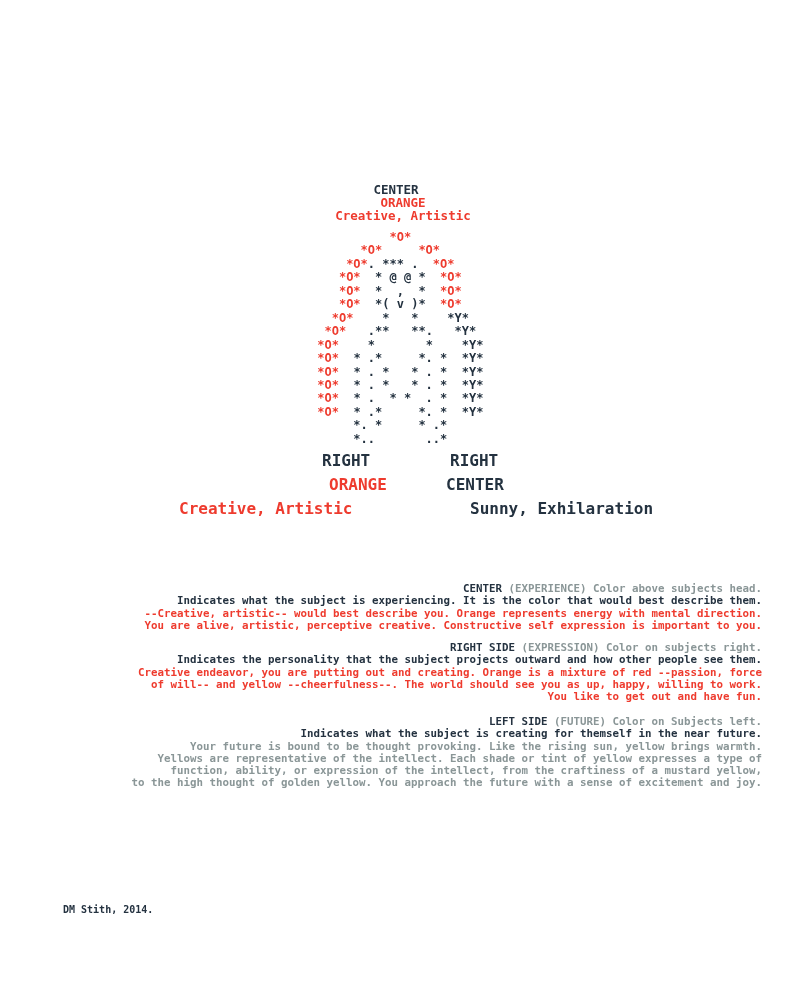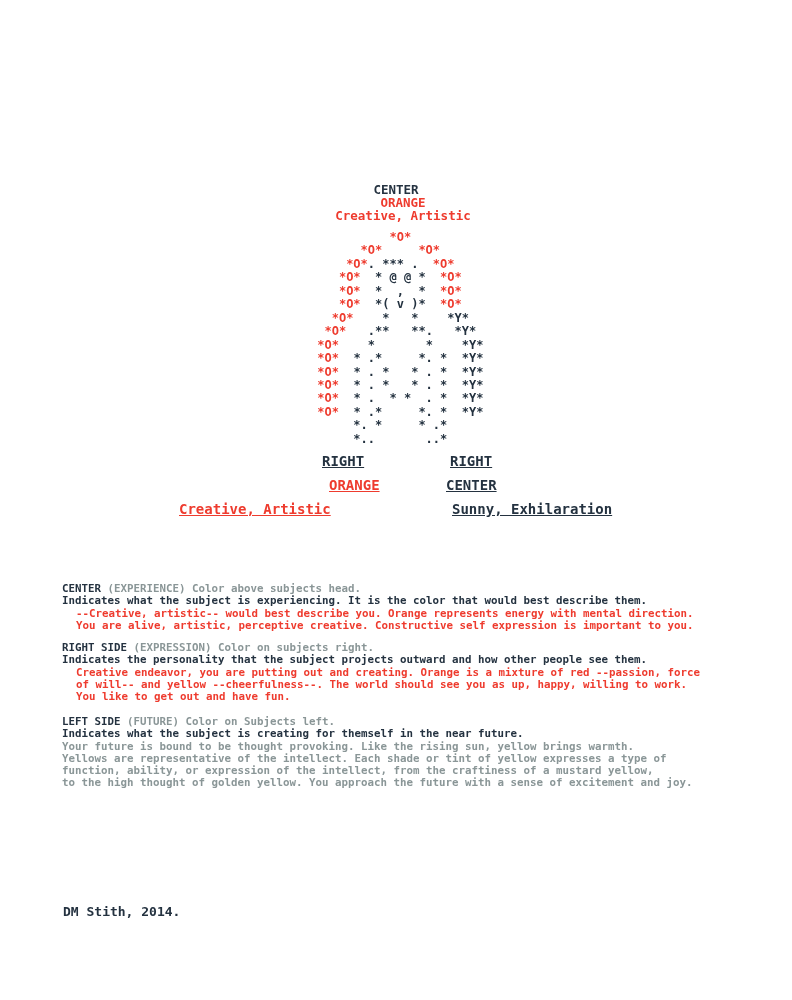--- a/index.html
+++ b/index.html
@@ -12,42 +12,42 @@
   .dark{color:var(--dark);}
   .red{color:var(--red);padding-left:14px;}
   .gray{color:var(--gray);}
   
   .header{left:0;right:0;top:183px;text-align:center;font-size:12.5px;line-height:13px;}
   
   .art{left:310px;top:231px;font-size:12px;line-height:13.46px;white-space:pre;}
   .art .art-o{color:var(--red);}
   .art .art-d{color:var(--dark);}
   
-  .lbl{font-size:14px;line-height:14px;white-space:pre;text-decoration:underline;}
+  .lbl{font-size:16px;line-height:14px;white-space:pre;}
   
   .section{left:62px;font-size:10.8px;line-height:12.3px;white-space:pre;width:700px;}
-  .section .line{white-space:pre-wrap;}
+  .section .line{white-space:pre-wrap;text-align:right;}
   
-  .footer{left:63px;top:904px;font-size:13px;text-align:right;}
+  .footer{left:63px;top:904px;font-size:10px;text-align:right;}
 </style>
 </head>
 <body style="--dark: #243240; --red: #ee3b2e; --gray: #8a9697;">
 
 <div class="abs header">
   <div class="dark">CENTER</div>
   <div class="red">ORANGE</div>
   <div class="red">Creative, Artistic</div>
 </div>
 
 <div class="abs art"><div><span class="art-s">           </span><span class="art-o">*O*</span></div><div><span class="art-s">       </span><span class="art-o">*O*</span><span class="art-s">     </span><span class="art-o">*O*</span></div><div><span class="art-s">     </span><span class="art-o">*O*</span><span class="art-d">. *** .</span><span class="art-s">  </span><span class="art-o">*O*</span></div><div><span class="art-s">    </span><span class="art-o">*O*</span><span class="art-s">  </span><span class="art-d">* @ @ *</span><span class="art-s">  </span><span class="art-o">*O*</span></div><div><span class="art-s">    </span><span class="art-o">*O*</span><span class="art-s">  </span><span class="art-d">*  ,  *</span><span class="art-s">  </span><span class="art-o">*O*</span></div><div><span class="art-s">    </span><span class="art-o">*O*</span><span class="art-s">  </span><span class="art-d">*( v )*</span><span class="art-s">  </span><span class="art-o">*O*</span></div><div><span class="art-s">   </span><span class="art-o">*O*</span><span class="art-s">    </span><span class="art-d">*   *</span><span class="art-s">    </span><span class="art-d">*Y*</span></div><div><span class="art-s">  </span><span class="art-o">*O*</span><span class="art-s">   </span><span class="art-d">.**   **.</span><span class="art-s">   </span><span class="art-d">*Y*</span></div><div><span class="art-s"> </span><span class="art-o">*O*</span><span class="art-s">    </span><span class="art-d">*       *</span><span class="art-s">    </span><span class="art-d">*Y*</span></div><div><span class="art-s"> </span><span class="art-o">*O*</span><span class="art-s">  </span><span class="art-d">* .*     *. *</span><span class="art-s">  </span><span class="art-d">*Y*</span></div><div><span class="art-s"> </span><span class="art-o">*O*</span><span class="art-s">  </span><span class="art-d">* . *   * . *</span><span class="art-s">  </span><span class="art-d">*Y*</span></div><div><span class="art-s"> </span><span class="art-o">*O*</span><span class="art-s">  </span><span class="art-d">* . *   * . *</span><span class="art-s">  </span><span class="art-d">*Y*</span></div><div><span class="art-s"> </span><span class="art-o">*O*</span><span class="art-s">  </span><span class="art-d">* .  * *  . *</span><span class="art-s">  </span><span class="art-d">*Y*</span></div><div><span class="art-s"> </span><span class="art-o">*O*</span><span class="art-s">  </span><span class="art-d">* .*     *. *</span><span class="art-s">  </span><span class="art-d">*Y*</span></div><div><span class="art-s">      </span><span class="art-d">*. *     * .*</span></div><div><span class="art-s">      </span><span class="art-d">*..       ..*</span></div></div>
 
 <div class="abs lbl dark" style="left:322px;top:454px;">RIGHT</div>
 <div class="abs lbl dark" style="left:450px;top:454px;">RIGHT</div>
 <div class="abs lbl red" style="left:315px;top:478px;">ORANGE</div>
 <div class="abs lbl dark" style="left:446px;top:478px;">CENTER</div>
 <div class="abs lbl red" style="left:165px;top:502px;">Creative, Artistic</div>
-<div class="abs lbl dark" style="left:452px;top:502px;text-align:center;">Sunny, Exhilaration</div>
+<div class="abs lbl dark" style="left:470px;top:502px;text-align:center;">Sunny, Exhilaration</div>
 
 <div class="abs section" style="top:583px;"><div class="line"><span class="dark">CENTER</span><span class="gray"> (EXPERIENCE) Color above subjects head.</span></div><div class="line dark">Indicates what the subject is experiencing. It is the color that would best describe them.</div><div class="line red">--Creative, artistic-- would best describe you. Orange represents energy with mental direction.</div><div class="line red">You are alive, artistic, perceptive creative. Constructive self expression is important to you.</div></div>
 <div class="abs section" style="top:642px;"><div class="line"><span class="dark">RIGHT SIDE</span><span class="gray"> (EXPRESSION) Color on subjects right.</span></div><div class="line dark">Indicates the personality that the subject projects outward and how other people see them.</div><div class="line red">Creative endeavor, you are putting out and creating. Orange is a mixture of red --passion, force</div><div class="line red">of will-- and yellow --cheerfulness--. The world should see you as up, happy, willing to work.</div><div class="line red">You like to get out and have fun.</div></div>
 <div class="abs section" style="top:716px;"><div class="line"><span class="dark">LEFT SIDE</span><span class="gray"> (FUTURE) Color on Subjects left.</span></div><div class="line dark">Indicates what the subject is creating for themself in the near future.</div><div class="line gray">Your future is bound to be thought provoking. Like the rising sun, yellow brings warmth.</div><div class="line gray">Yellows are representative of the intellect. Each shade or tint of yellow expresses a type of</div><div class="line gray">function, ability, or expression of the intellect, from the craftiness of a mustard yellow,</div><div class="line gray">to the high thought of golden yellow. You approach the future with a sense of excitement and joy.</div></div>
 
 <div class="abs footer dark">DM Stith, 2014.</div>
 
 </body></html>

